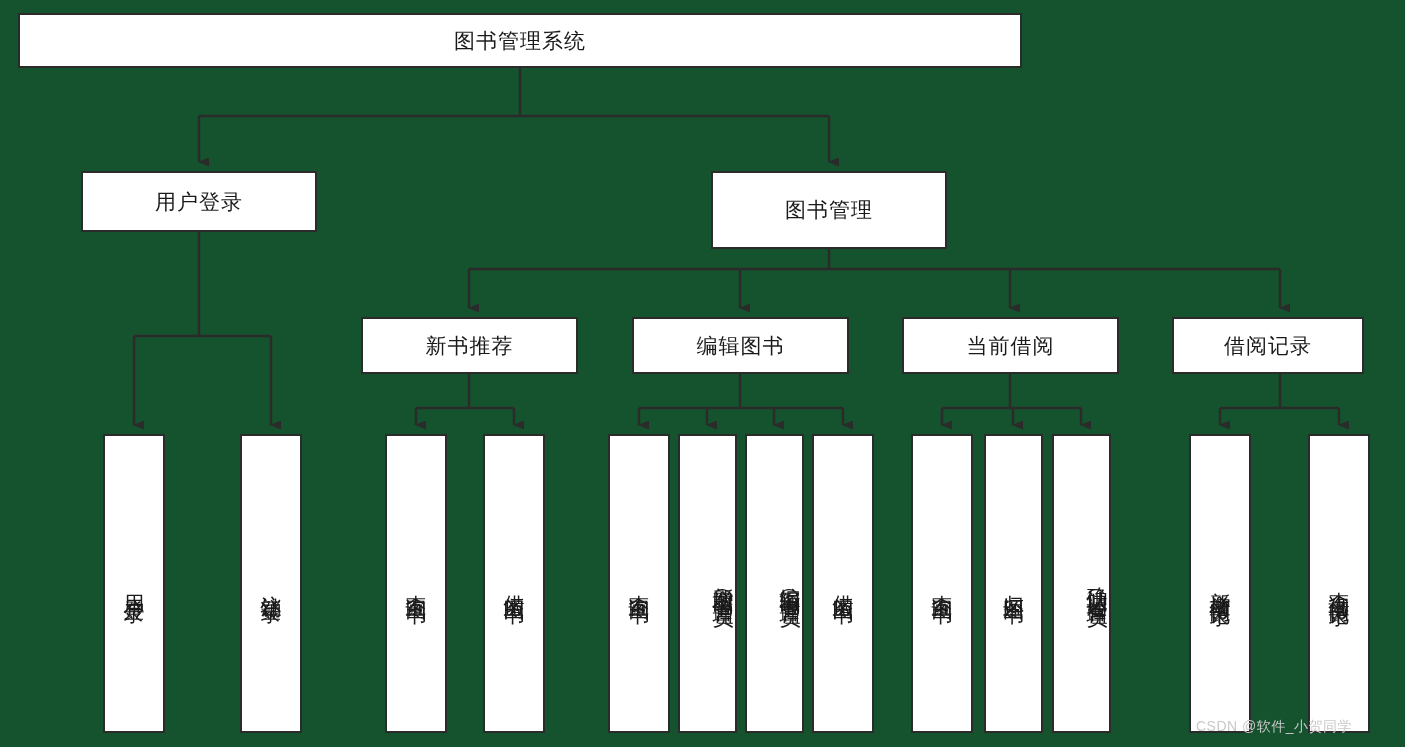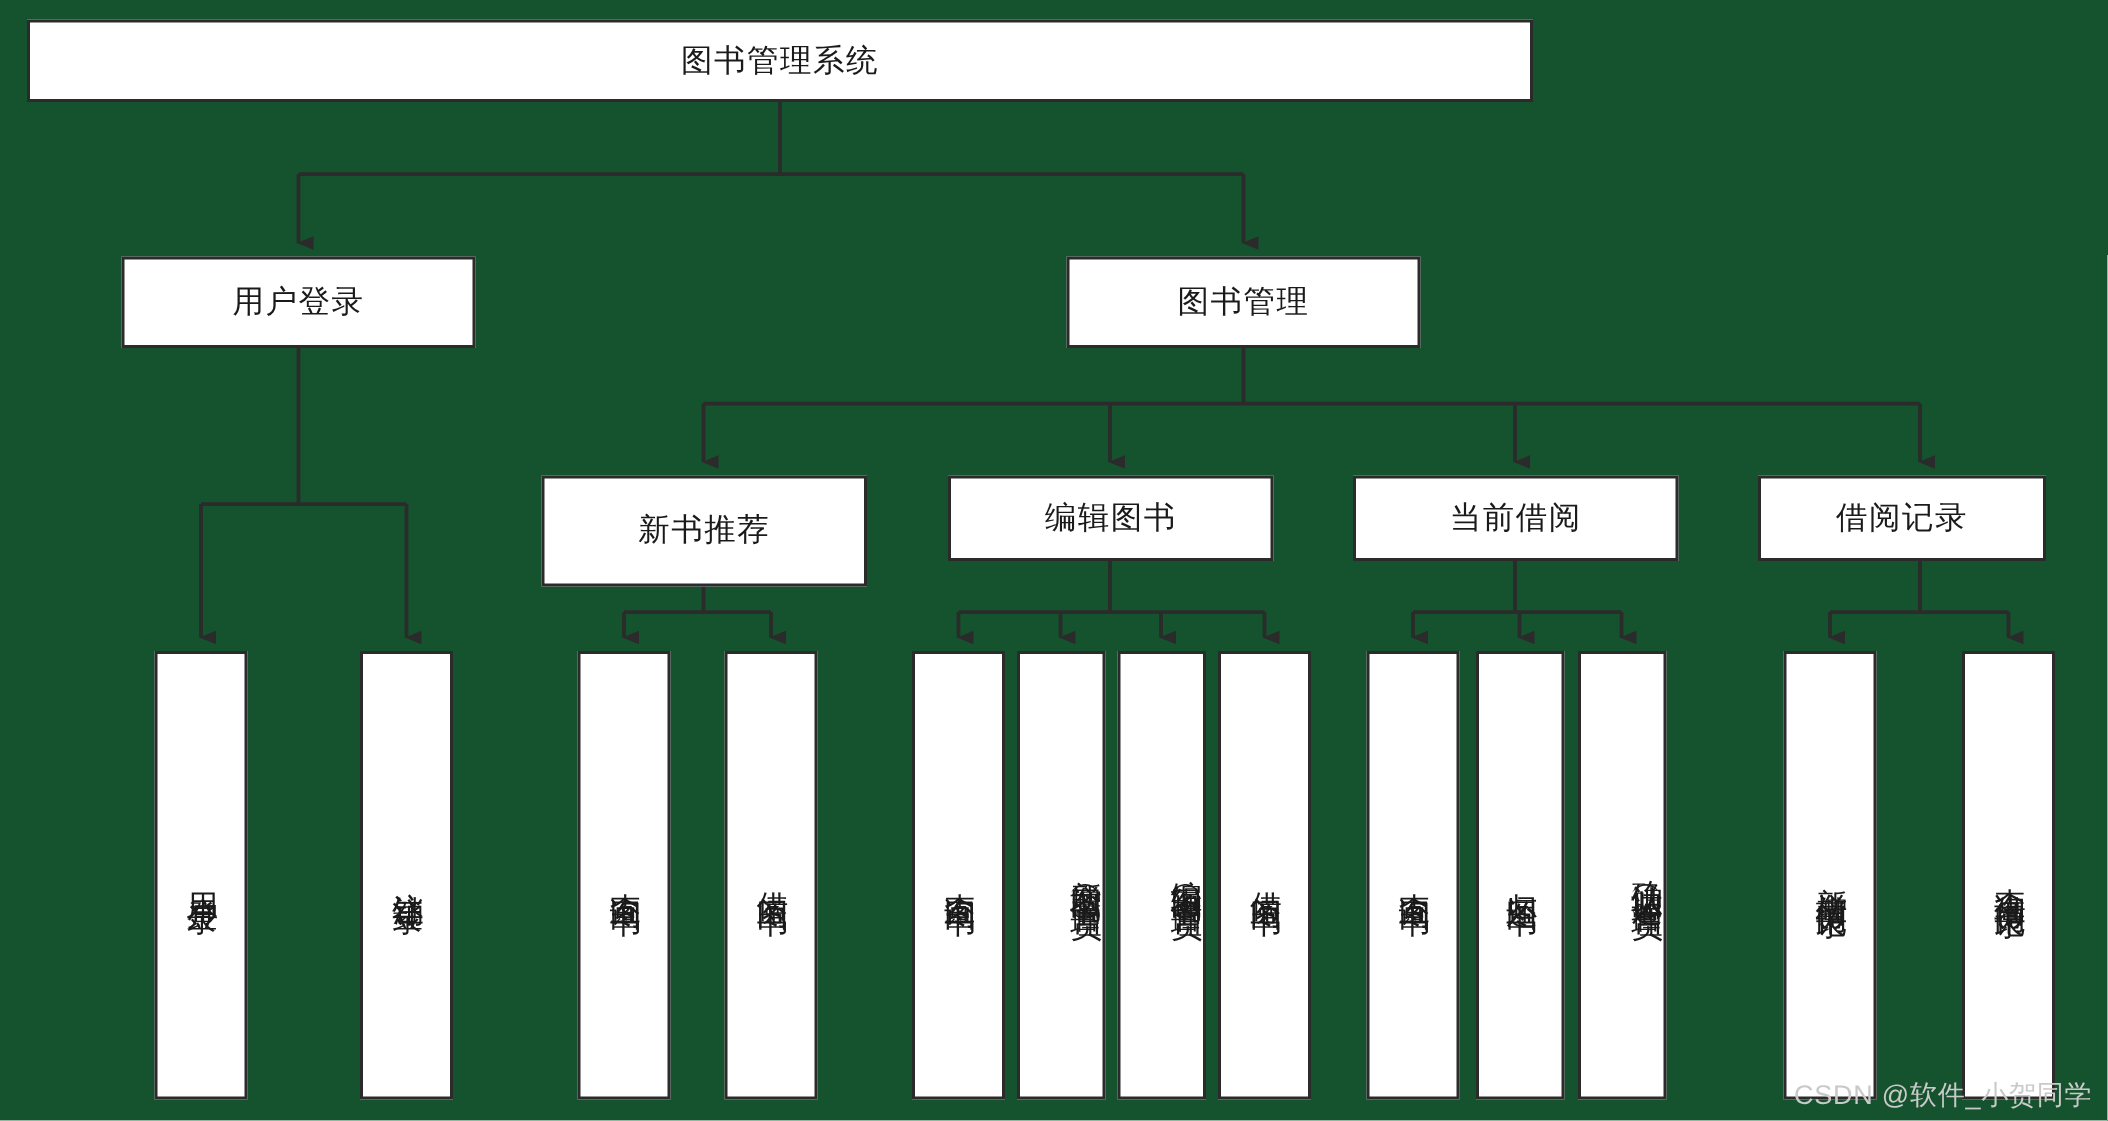--- a/index.html
+++ b/index.html
@@ -50,21 +50,21 @@
     padding-top: 6px;
     padding-bottom: 6px;
     align-items: flex-start;
     justify-content: center;
   }
   .node.v.centered {
     align-items: center;
   }
   .watermark {
     position: absolute;
-    font-size: 18px;
+    font-size: 14px;
     color: #c9c9c9;
     white-space: nowrap;
     letter-spacing: 0.5px;
   }
 </style>
 </head>
 <body>
 
 <div id="canvas">
 
@@ -117,23 +117,23 @@
       <path d="M 1280,374 L 1280,408"></path>
       <path d="M 1220,408 L 1339,408"></path>
       <path d="M 1220,408 L 1220,425" marker-end="url(#arrowhead)"></path>
       <path d="M 1339,408 L 1339,425" marker-end="url(#arrowhead)"></path>
     </g>
   </svg>
 
   <div class="node h" style="left:18px; top:13px; width:1004px; height:55px;">图书管理系统</div>
 
   <div class="node h" style="left:81px; top:171px; width:236px; height:61px;">用户登录</div>
-  <div class="node h" style="left:711px; top:171px; width:236px; height:61px;">图书管理</div>
+  <div class="node h" style="left:711px; top:171px; width:236px; height:78px;">图书管理</div>
 
-  <div class="node h" style="left:361px; top:317px; width:217px; height:74px;">新书推荐</div>
+  <div class="node h" style="left:361px; top:317px; width:217px; height:57px;">新书推荐</div>
   <div class="node h" style="left:632px; top:317px; width:217px; height:57px;">编辑图书</div>
   <div class="node h" style="left:902px; top:317px; width:217px; height:57px;">当前借阅</div>
   <div class="node h" style="left:1172px; top:317px; width:192px; height:57px;">借阅记录</div>
 
   <div class="node v centered" style="left:103px; top:434px; width:62px; height:299px;">用户登录</div>
   <div class="node v centered" style="left:240px; top:434px; width:62px; height:299px;">注销登录</div>
 
   <div class="node v centered" style="left:385px; top:434px; width:62px; height:299px;">查询图书</div>
   <div class="node v centered" style="left:483px; top:434px; width:62px; height:299px;">借阅图书</div>
 

